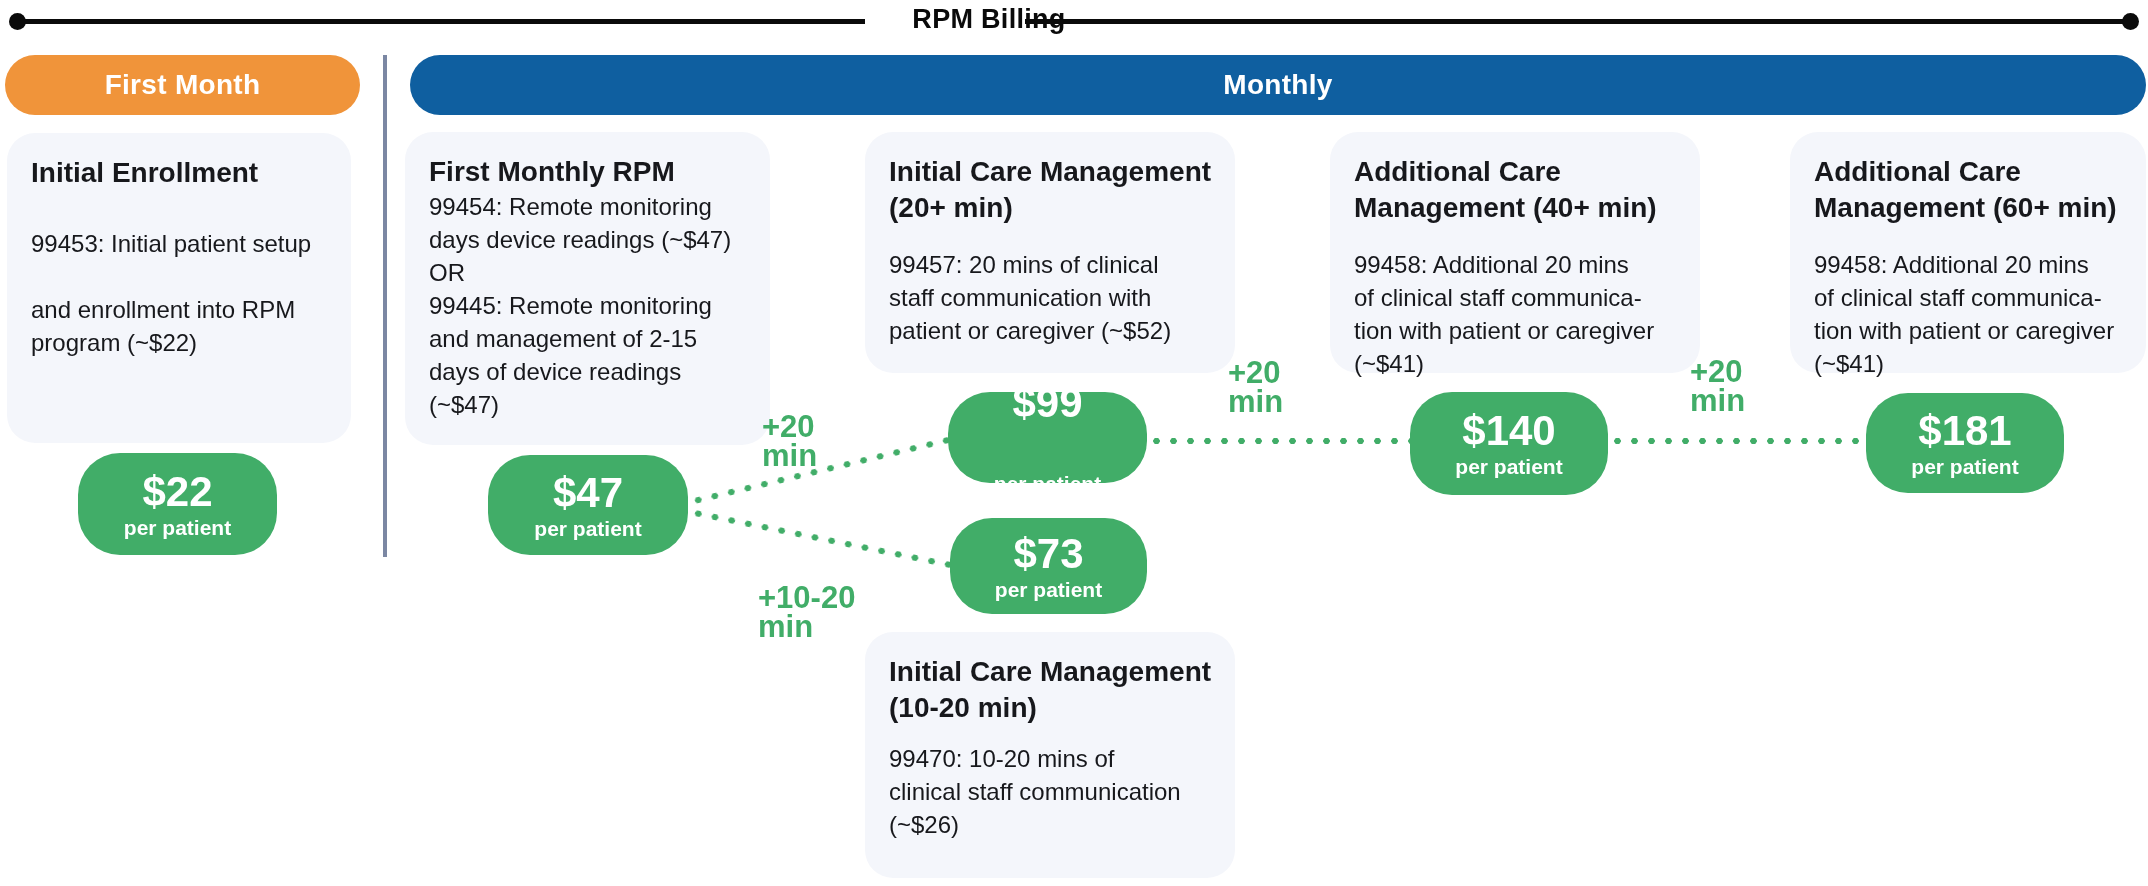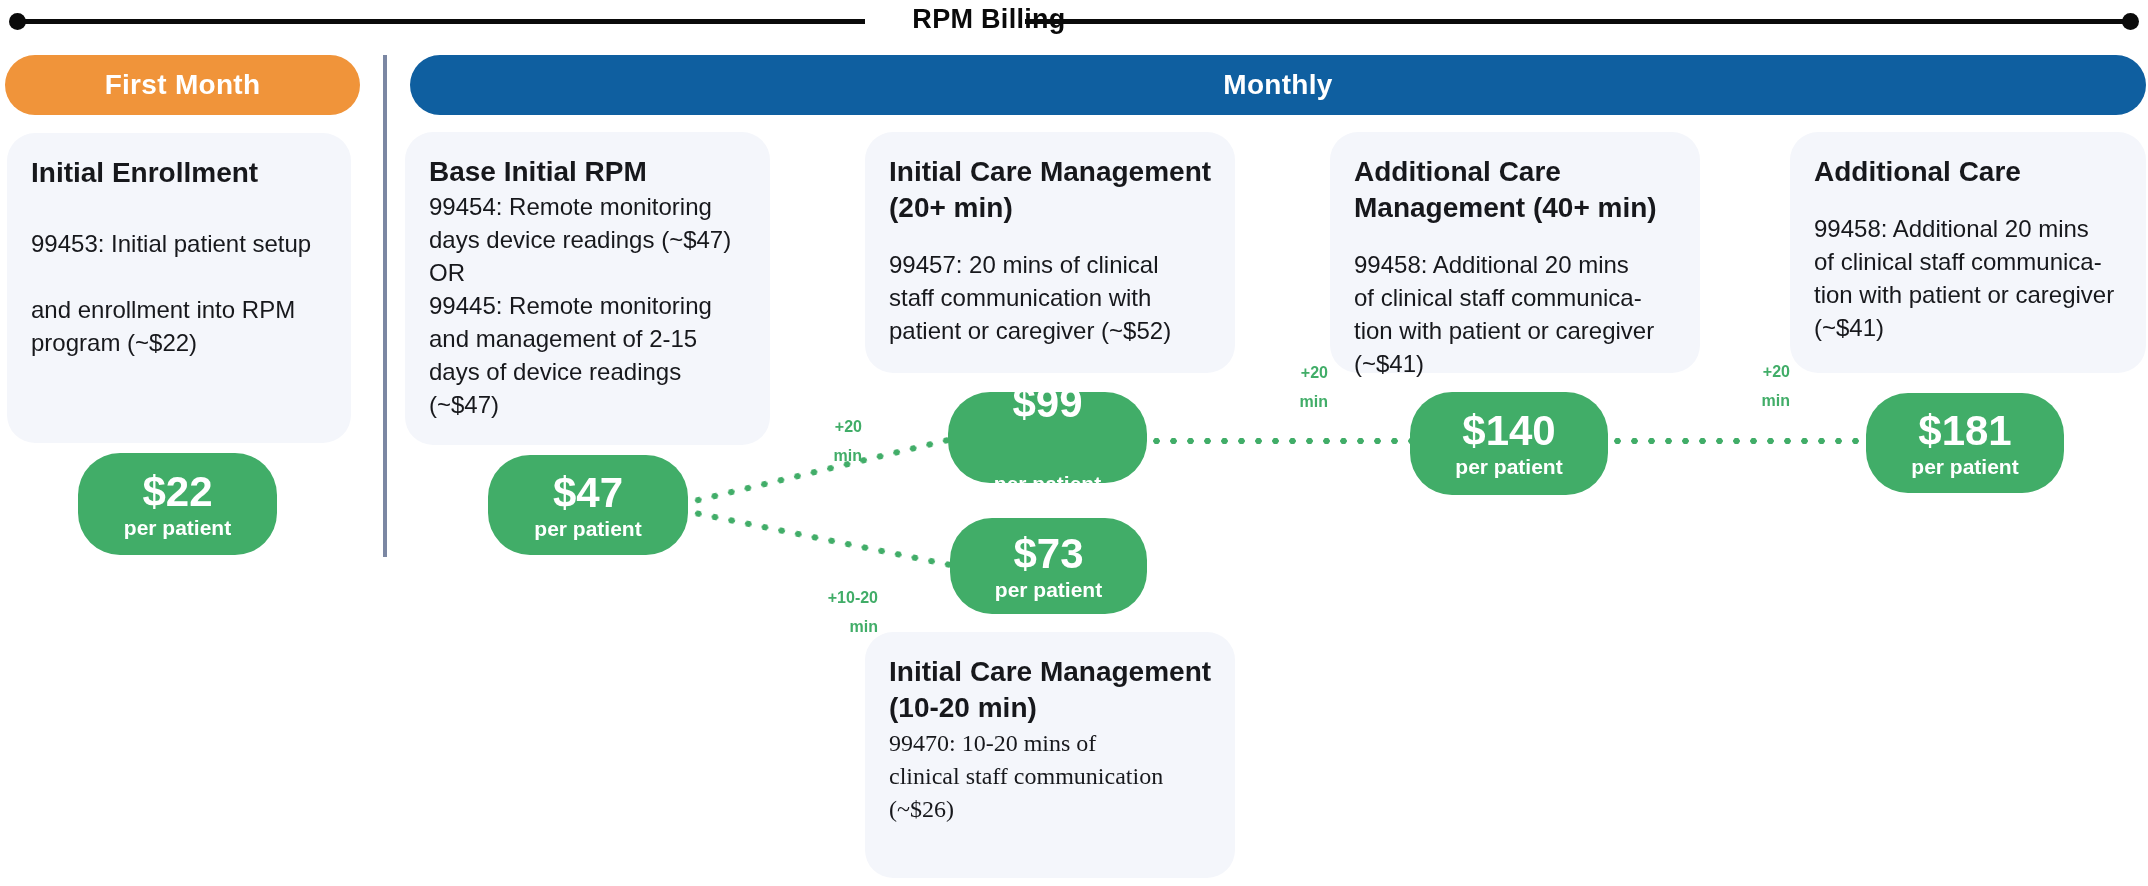--- a/index.html
+++ b/index.html
@@ -41,21 +41,21 @@
   .card-body{margin-top:22px;}
   .card-line{font-size:24px;line-height:33px;min-height:33px;white-space:nowrap;}
   .card-a{left:7px;top:133px;width:344px;height:310px;}
   .card-a .card-body{margin-top:36px;}
   .card-b{left:405px;top:132px;width:365px;height:313px;}
   .card-b .card-body{margin-top:0;}
   .card-c{left:865px;top:132px;width:370px;height:241px;}
   .card-d{left:1330px;top:132px;width:370px;height:241px;}
   .card-e{left:1790px;top:132px;width:356px;height:241px;}
   .card-f{left:865px;top:632px;width:370px;height:246px;}
-  .card-f .card-body{margin-top:1px;font-family:Liberation Serif, serif;}
+  .card-f .card-body{margin-top:16px;}
   
   .badge{
     position:absolute;background:#41ad68;border-radius:42px;color:#ffffff;
     display:flex;flex-direction:column;align-items:center;justify-content:center;
   }
   .badge-price{font-size:42px;font-weight:700;line-height:46px;}
   .badge-unit{font-size:21px;font-weight:700;line-height:25px;}
   .badge-22{left:78px;top:453px;width:199px;height:102px;}
   .badge-47{left:488px;top:455px;width:200px;height:100px;}
   .badge-99{left:948px;top:392px;width:199px;height:91px;gap:45px;}
@@ -68,22 +68,22 @@
     background-image:radial-gradient(circle,#41ad68 3px,transparent 3.5px);
     background-size:17px 8px;background-repeat:repeat-x;background-position:center left;
     transform-origin:left center;
   }
   .line-up{left:690px;top:498px;width:266px;transform:rotate(-13.5deg);}
   .line-down{left:690px;top:508px;width:268px;transform:rotate(11.5deg);}
   .line-h1{left:1148px;top:437px;width:262px;}
   .line-h2{left:1609px;top:437px;width:257px;}
   
   .conn-label{
-    position:absolute;text-align:right;color:#41ad68;
-    font-size:16px;font-weight:700;line-height:29px;
+    position:absolute;text-align:left;color:#41ad68;
+    font-size:31px;font-weight:700;line-height:29px;
   }
   .label-1{left:762px;top:412px;width:100px;}
   .label-2{left:758px;top:583px;width:120px;}
   .label-3{left:1228px;top:358px;width:100px;}
   .label-4{left:1690px;top:357px;width:100px;}
 </style>
 </head>
 <body>
 
 <div class="stage">
@@ -109,21 +109,21 @@
     <div class="card-body">
       <div class="card-line">99453: Initial patient setup</div>
       <div class="card-line"></div>
       <div class="card-line">and enrollment into RPM</div>
       <div class="card-line">program (~$22)</div>
     </div>
   </div>
 
   <div class="card card-b">
     <div class="card-title">
-      <div class="ct-line">Base Initial RPM</div>
+      <div class="ct-line">First Monthly RPM</div>
     </div>
     <div class="card-body">
       <div class="card-line">99454: Remote monitoring</div>
       <div class="card-line">days device readings (~$47)</div>
       <div class="card-line">OR</div>
       <div class="card-line">99445: Remote monitoring</div>
       <div class="card-line">and management of 2-15</div>
       <div class="card-line">days of device readings</div>
       <div class="card-line">(~$47)</div>
     </div>
@@ -150,20 +150,21 @@
       <div class="card-line">99458: Additional 20 mins</div>
       <div class="card-line">of clinical staff communica-</div>
       <div class="card-line">tion with patient or caregiver</div>
       <div class="card-line">(~$41)</div>
     </div>
   </div>
 
   <div class="card card-e">
     <div class="card-title">
       <div class="ct-line">Additional Care</div>
+      <div class="ct-line">Management (60+ min)</div>
     </div>
     <div class="card-body">
       <div class="card-line">99458: Additional 20 mins</div>
       <div class="card-line">of clinical staff communica-</div>
       <div class="card-line">tion with patient or caregiver</div>
       <div class="card-line">(~$41)</div>
     </div>
   </div>
 
   <div class="card card-f">

